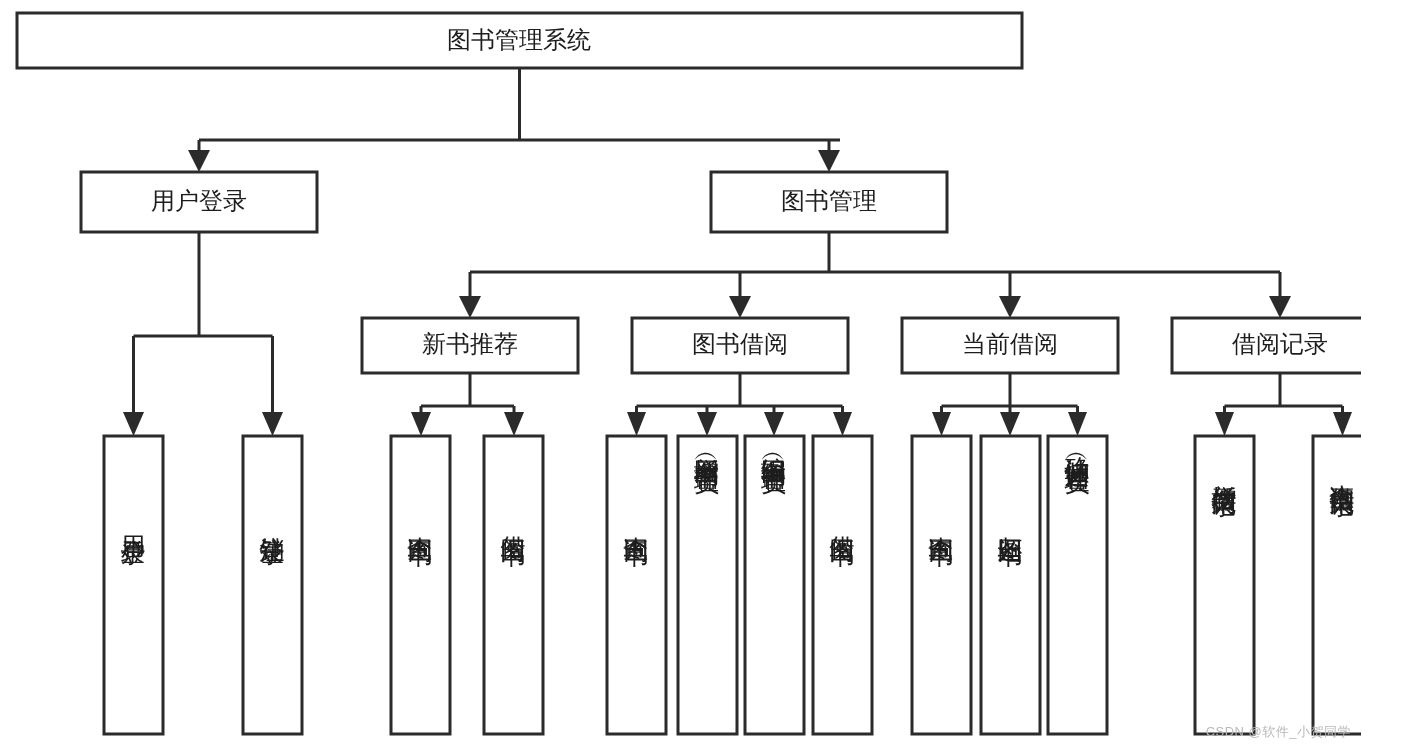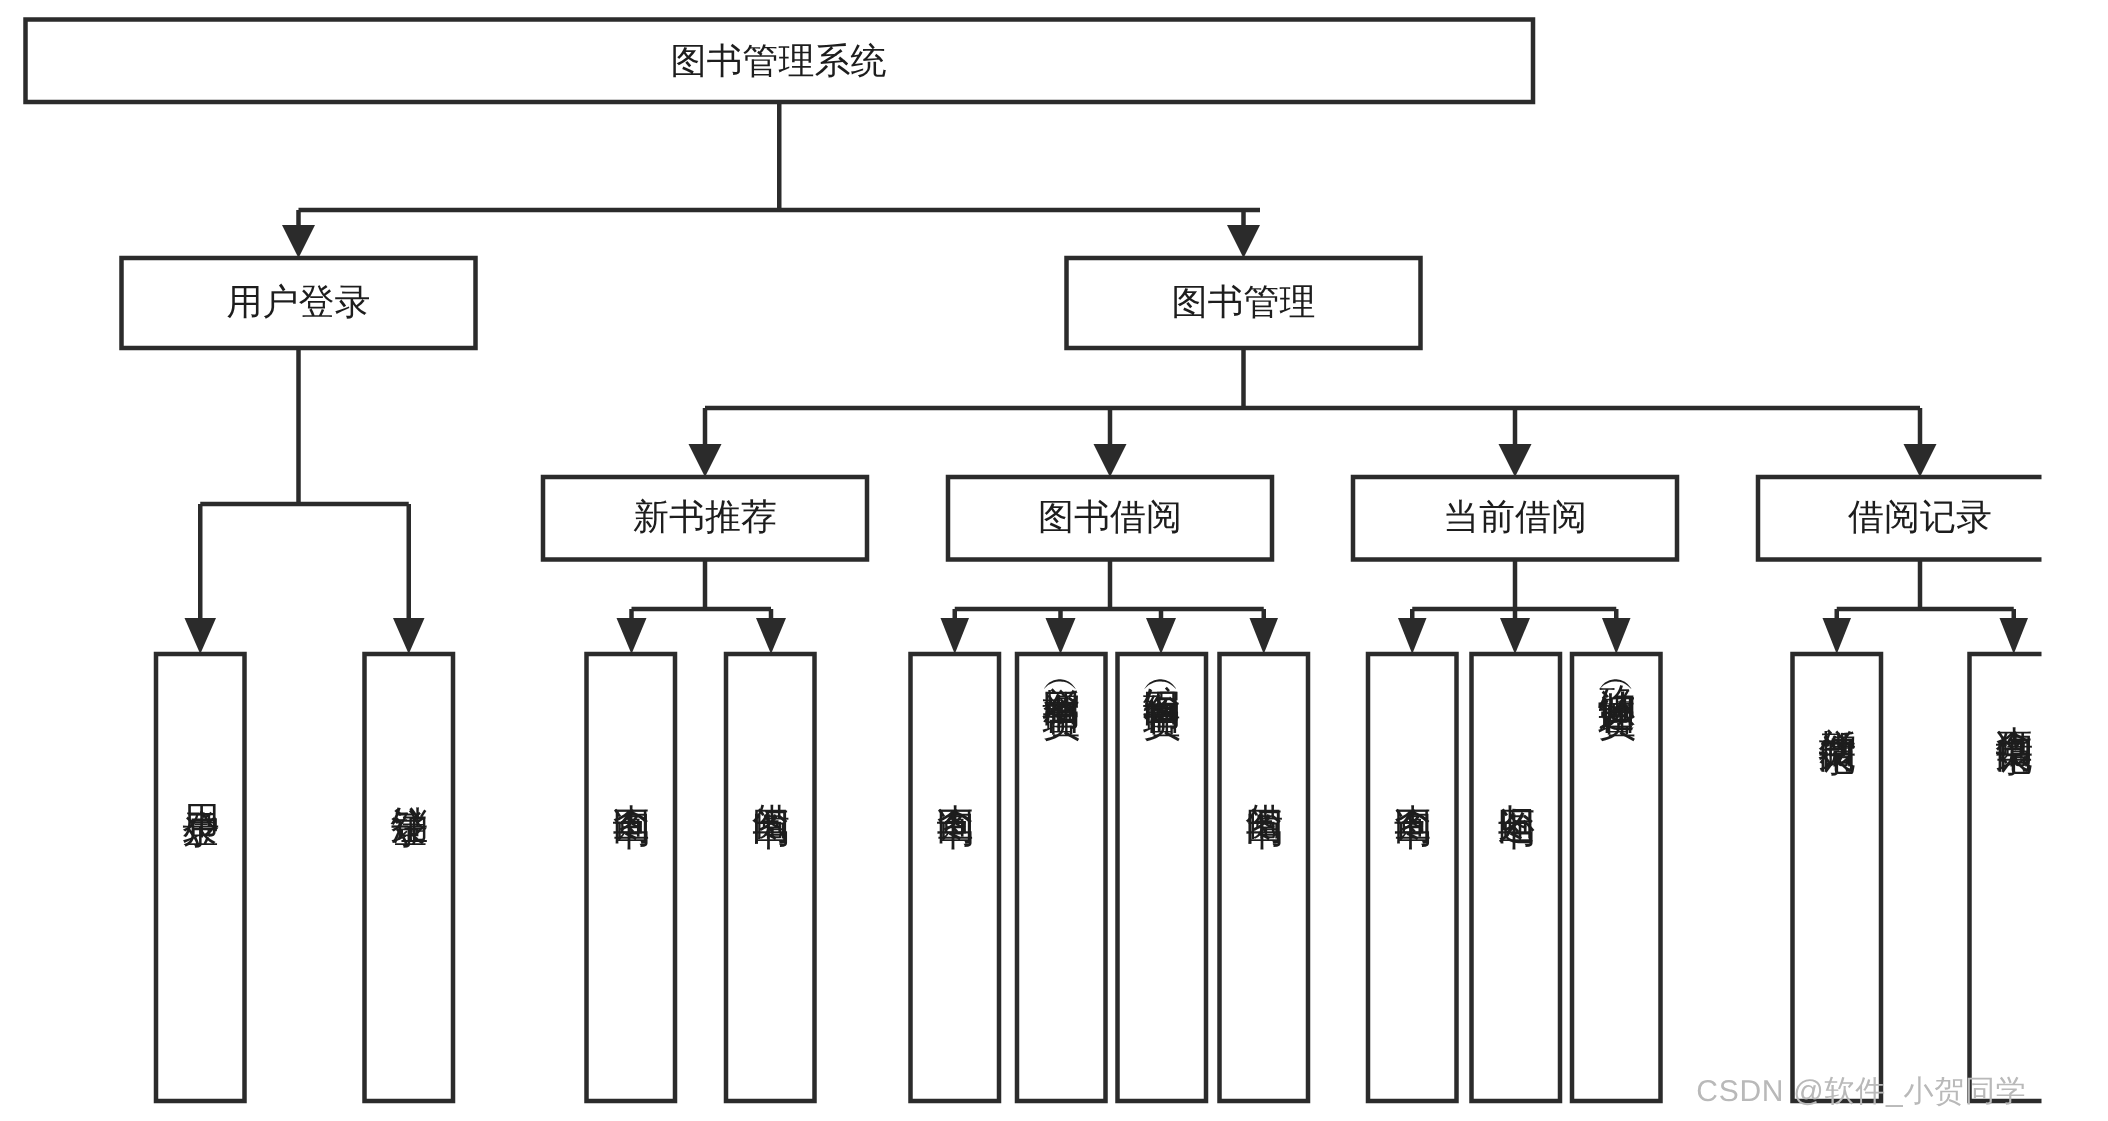--- a/index.html
+++ b/index.html
@@ -55,21 +55,21 @@
     writing-mode: vertical-rl;
     text-orientation: upright;
     letter-spacing: 2px;
     white-space: pre;
   }
   .watermark {
     position: absolute;
     right: 10px;
     bottom: 6px;
     font-family: "Liberation Sans", "DejaVu Sans", sans-serif;
-    font-size: 20px;
+    font-size: 13px;
     color: #b9b9b9;
     letter-spacing: 0.5px;
     user-select: none;
     pointer-events: none;
     white-space: nowrap;
   }
 </style>
 </head>
 <body>
 

